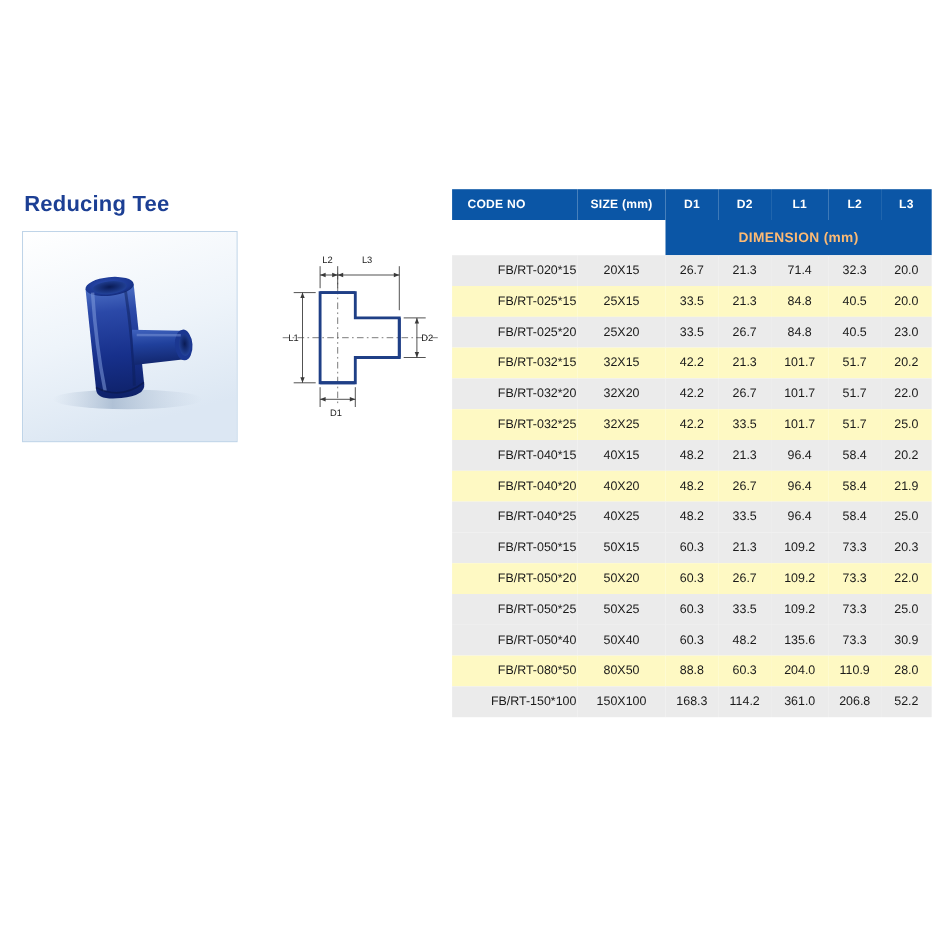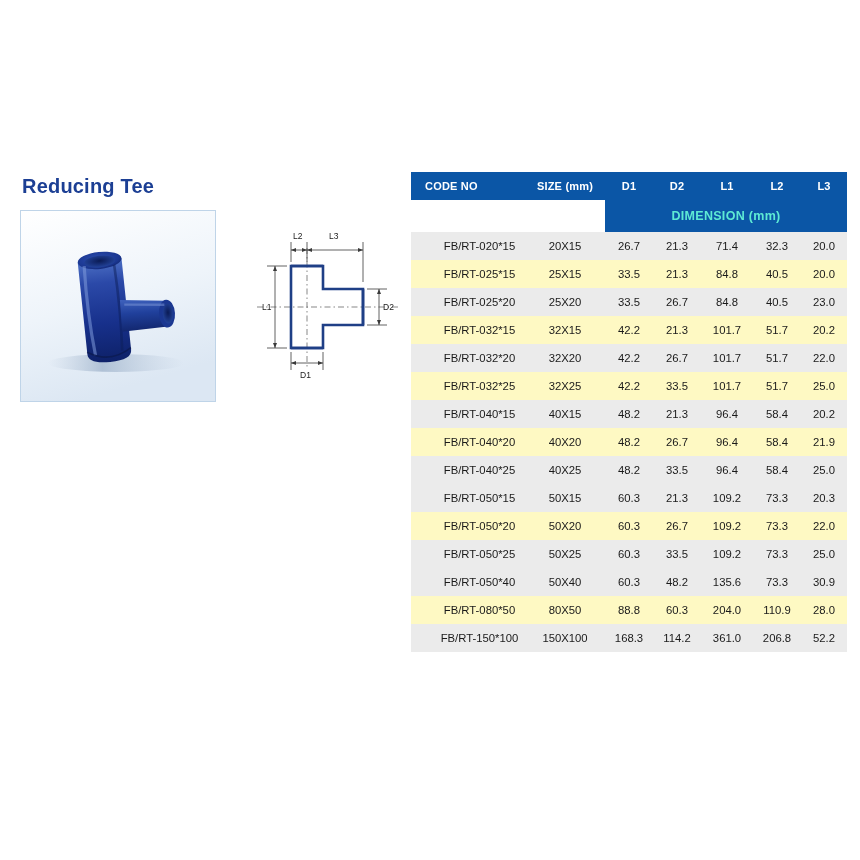--- a/index.html
+++ b/index.html
@@ -69,21 +69,21 @@
   table.spec col.c0 { width: 114px; }
   table.spec col.c1 { width: 80px; }
   table.spec col.c2 { width: 48px; }
   table.spec col.c3 { width: 48px; }
   table.spec col.c4 { width: 52px; }
   table.spec col.c5 { width: 48px; }
   table.spec col.c6 { width: 46px; }
 
   .dim-title td {
     background: #0b56a6;
-    color: #5eead4;
+    color: #fdba74;
     font-size: 12.5px;
     font-weight: bold;
     text-align: center;
     height: 30px;
     letter-spacing: 0.3px;
     margin-left: 32px;
   }
   .dim-title td.blank {
     background: #ffffff;
     border: none;
@@ -102,21 +102,21 @@
     padding-left: 14px;
   }
   tbody tr td {
     font-size: 11.3px;
     color: #1a1a1a;
     height: 26px;
     text-align: center;
     border: none;
   }
   tbody tr td.code {
-    text-align: center;
+    text-align: right;
     padding-left: 24px;
   }
   tbody tr.odd td { background: #ebebeb; }
   tbody tr.even td { background: #fef9c3; }
   .sk-pipe { stroke: #1f3f86; stroke-width: 2.6; fill: none; }
   .sk-dim  { stroke: #3a3a3a; stroke-width: 0.8; fill: none; }
   .sk-dash { stroke: #555; stroke-width: 0.7; stroke-dasharray: 6 3 1.5 3; fill: none; }
   .sk-txt  { font-family: "Liberation Sans", sans-serif; font-size: 8.5px; fill: #222; }
 </style>
 </head>

